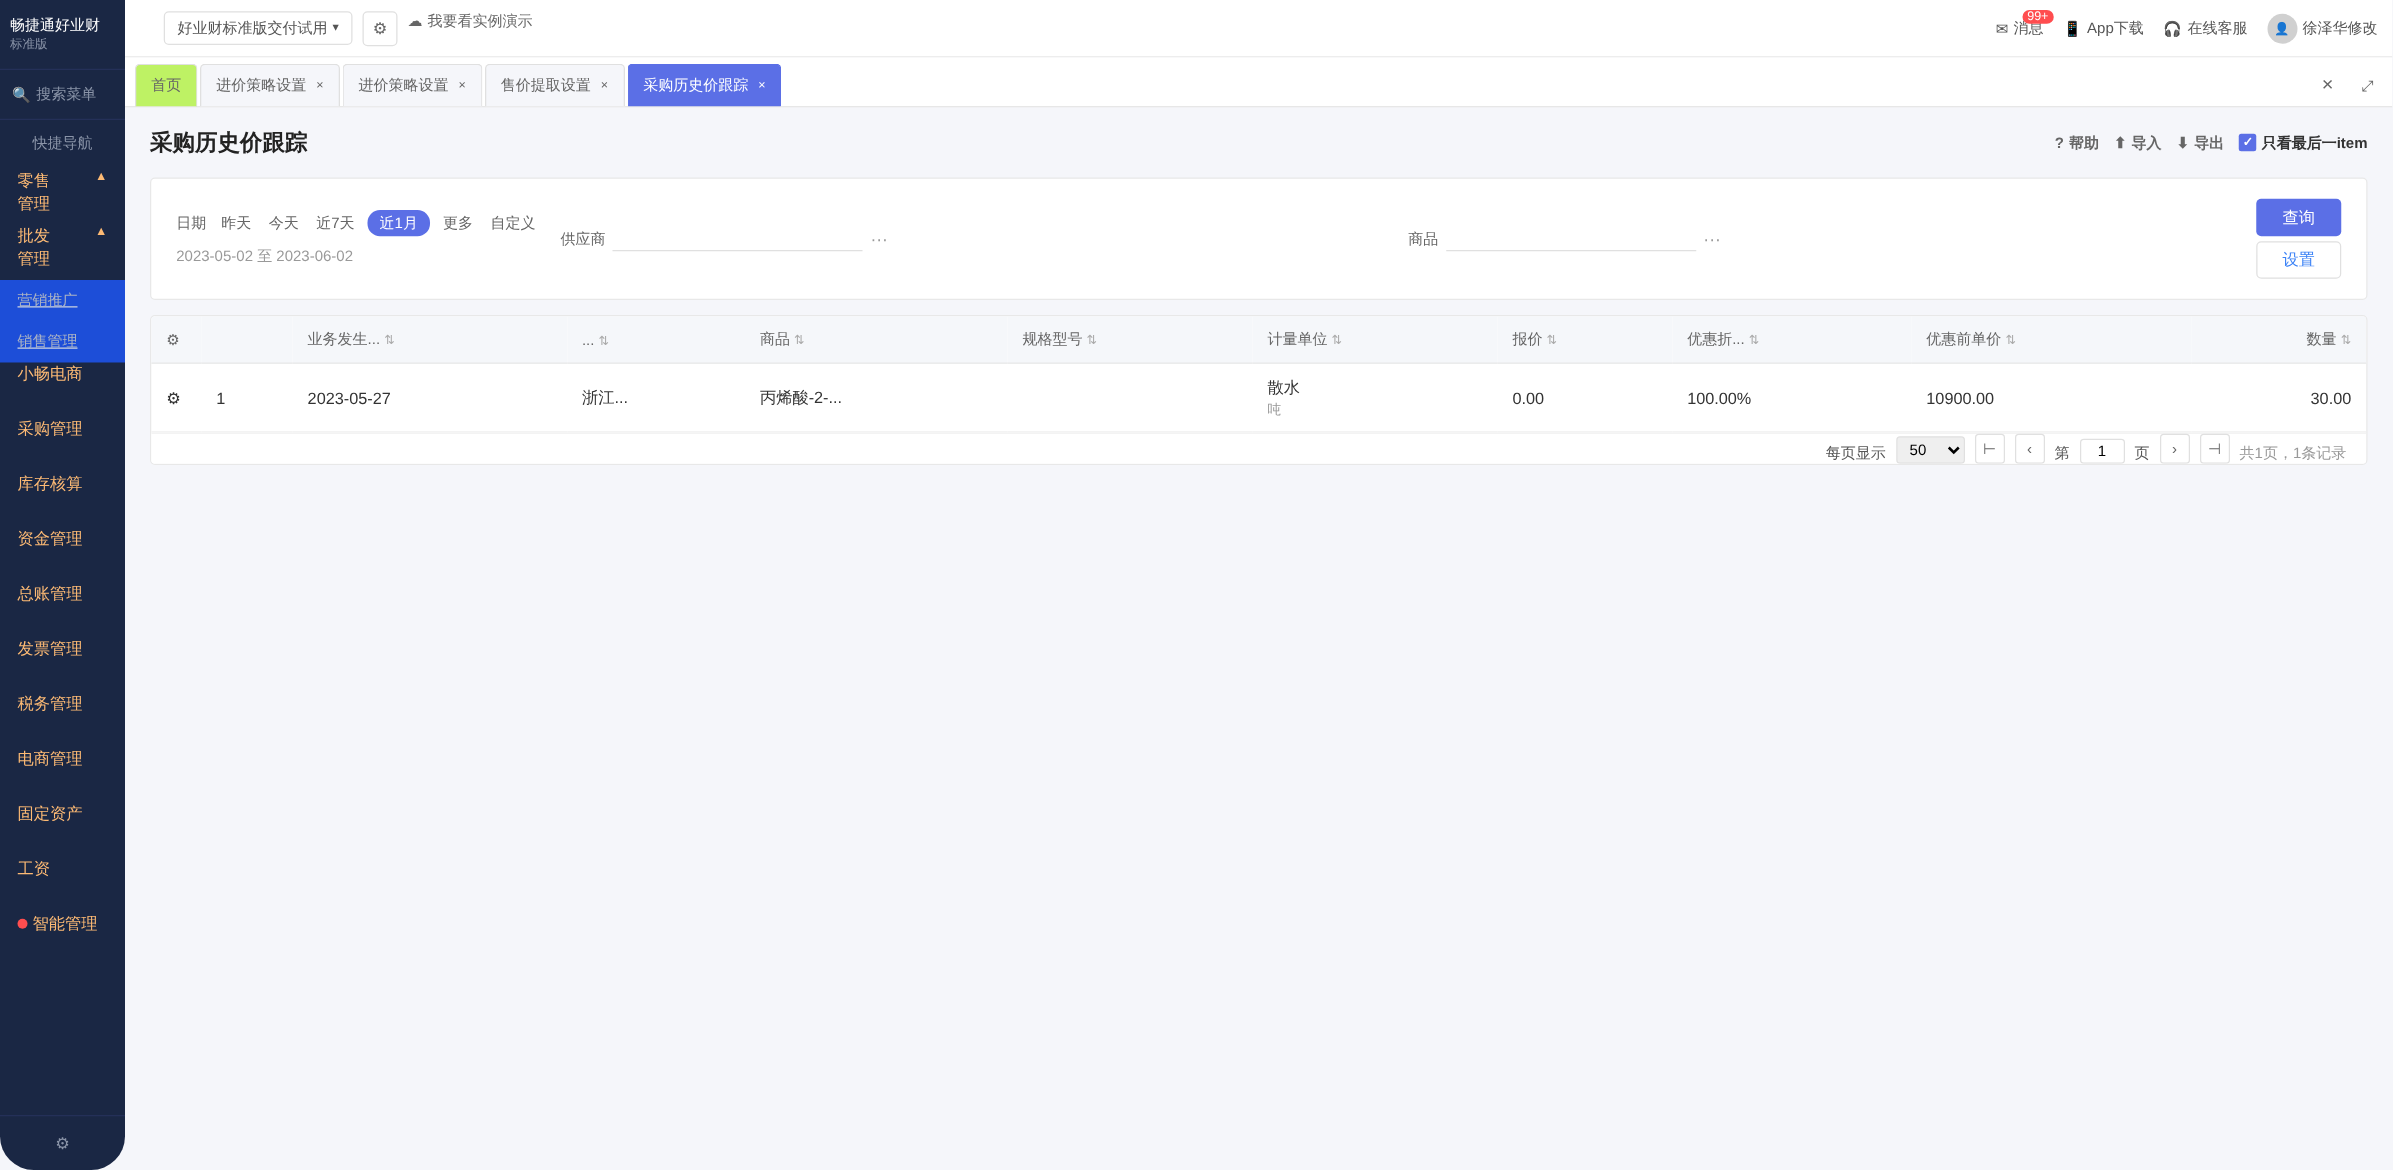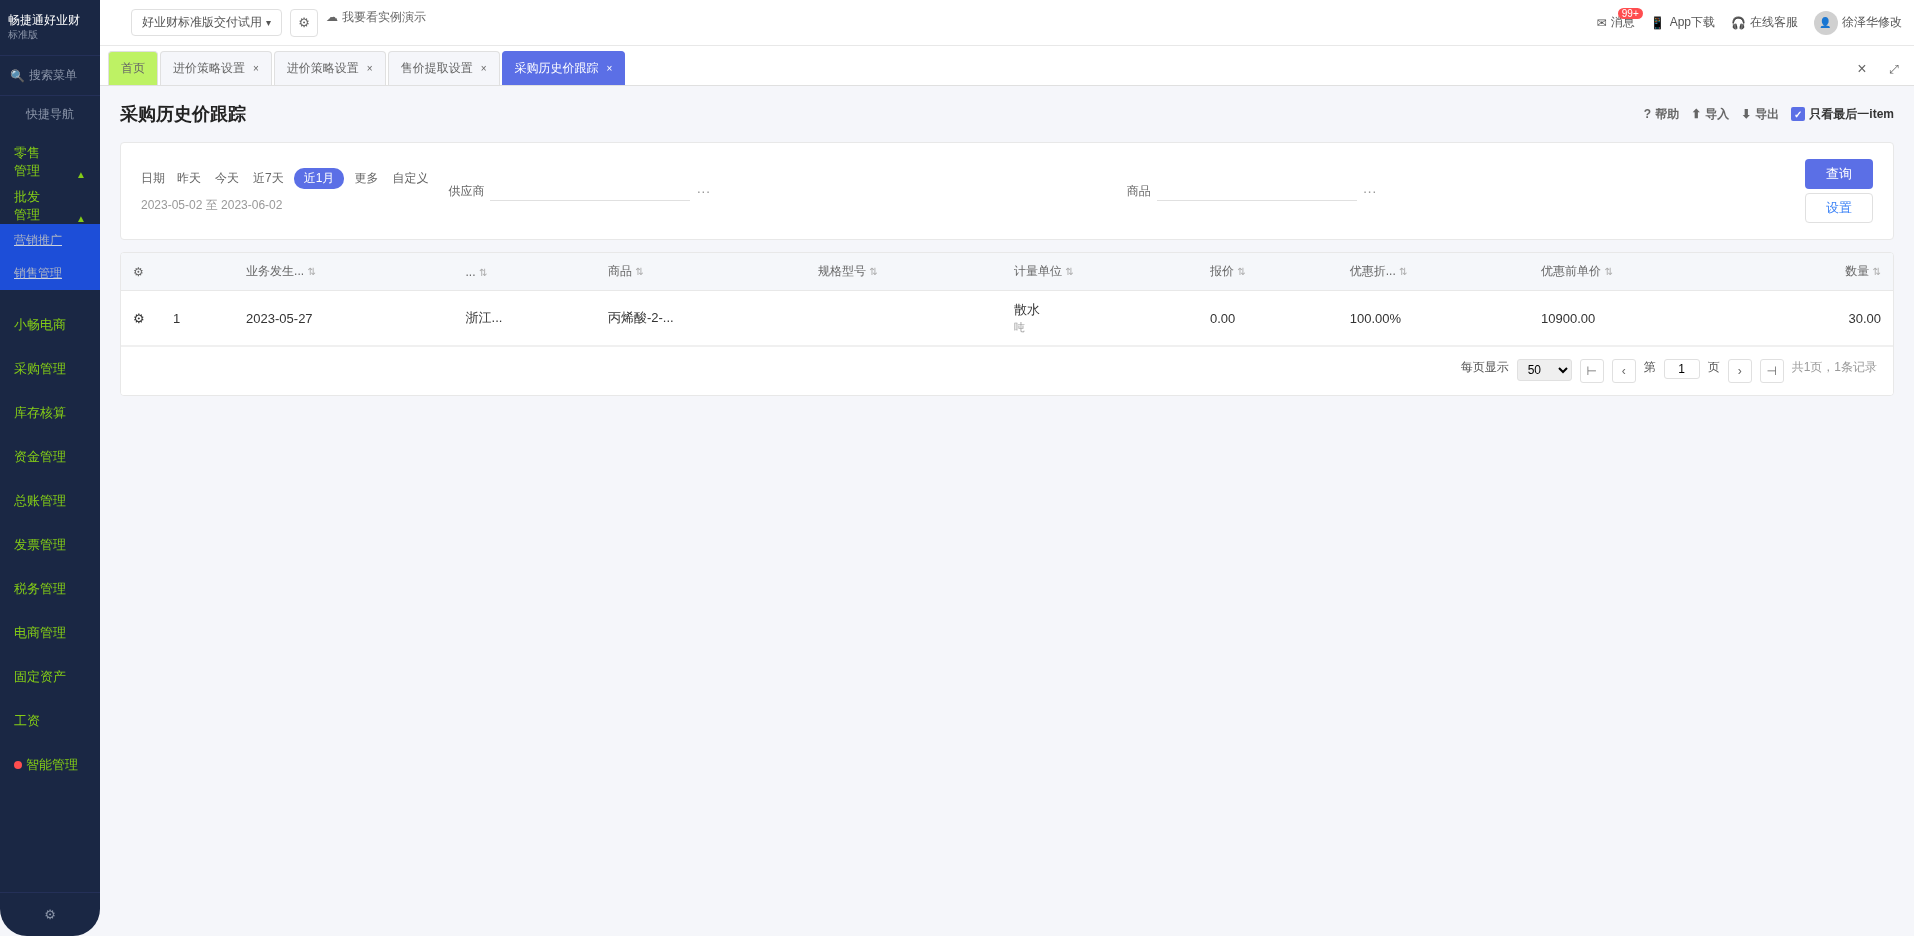--- a/index.html
+++ b/index.html
@@ -5,21 +5,21 @@
     * { box-sizing: border-box; margin: 0; padding: 0; }
     body { font-family: 'Microsoft YaHei', Arial, sans-serif; font-size: 13px; background: #f5f6fa; color: #333; display: flex; height: 936px; overflow: hidden; }
 
     
     .sidebar { width: 100px; background: #1a2744; color: #cdd3e0; display: flex; flex-direction: column; height: 100%; flex-shrink: 0; border-radius: 27px; }
     .sidebar-logo { padding: 12px 8px; background: #1a2744; border-bottom: 1px solid #243058; display: flex; align-items: center; gap: 6px; height: 56px; }
     .sidebar-logo-text { font-size: 12px; color: #fff; line-height: 1.3; }
     .sidebar-logo-badge { font-size: 10px; color: #8a94a8; }
     .sidebar-search { padding: 8px 10px; font-size: 12px; color: #8a94a8; cursor: pointer; border-bottom: 1px solid #243058; display: flex; align-items: center; gap: 4px; height: 40px; }
     .sidebar-nav { padding: 6px 19px; font-size: 12px; color: #8a94a8; cursor: pointer; height: 36px; display: flex; align-items: center; justify-content: center; }
-    .sidebar-menu-item { display: flex; align-items: flex-end; justify-content: space-between; padding: 0 14px; height: 44px; font-size: 13px; color: #84cc16; cursor: pointer; gap: 24px; }
+    .sidebar-menu-item { display: flex; align-items: flex-start; justify-content: space-between; padding: 0 14px; height: 44px; font-size: 13px; color: #fdba74; cursor: pointer; gap: 24px; }
     .sidebar-menu-item .arrow { font-size: 10px; }
     .sidebar-section { padding: 4px 0; }
     .sidebar-submenu { background: #1d4ed8; text-decoration: underline; }
     .sidebar-submenu-item { padding: 8px 14px; font-size: 12px; color: #aab2c4; cursor: pointer; }
     .sidebar-gear { display: flex; align-items: center; justify-content: center; height: 44px; color: #8a94a8; cursor: pointer; border-top: 1px solid #243058; margin-top: auto; }
     .sidebar-dot { width: 8px; height: 8px; background: #ff4d4f; border-radius: 50%; display: inline-block; margin-right: 4px; }
 
     
     .main { flex: 1; display: flex; flex-direction: column; overflow: hidden; }
 
@@ -73,21 +73,21 @@
     
     .table-card { background: #fff; border-radius: 4px; border: 1px solid #e8e8e8; overflow: hidden; }
     .data-table { width: 100%; border-collapse: collapse; }
     .data-table th { background: #f5f7fa; padding: 10px 12px; text-align: left; font-size: 12px; color: #666; font-weight: normal; border-bottom: 1px solid #e8e8e8; white-space: nowrap; }
     .data-table th .sort-icon { display: inline-block; font-size: 10px; color: #aaa; }
     .data-table td { padding: 10px 12px; font-size: 13px; color: #333; border-bottom: 1px solid #f0f0f0; }
     .gear-col { width: 40px; }
     .gear-icon-cell { color: #999; cursor: pointer; }
 
     
-    .pagination-bar { padding: 12px 16px; display: flex; align-items: flex-start; justify-content: flex-end; gap: 8px; background: #fff; border-top: 1px solid #f0f0f0; font-size: 12px; color: #555; }
+    .pagination-bar { padding: 0 16px; display: flex; align-items: flex-end; justify-content: flex-end; gap: 8px; background: #fff; border-top: 1px solid #f0f0f0; font-size: 12px; color: #555; }
     .pagination-select { border: 1px solid #e0e0e0; border-radius: 3px; padding: 2px 6px; font-size: 12px; cursor: pointer; }
     .page-btn { width: 24px; height: 24px; border: 1px solid #e0e0e0; background: #fff; border-radius: 3px; display: flex; align-items: center; justify-content: center; cursor: pointer; font-size: 12px; color: #666; }
     .page-input { width: 36px; border: 1px solid #e0e0e0; border-radius: 3px; text-align: center; font-size: 12px; padding: 2px; }
     .total-info { color: #999; }
   </style>
 </head>
 <body>
 
 <div class="sidebar">
   <div class="sidebar-logo">

